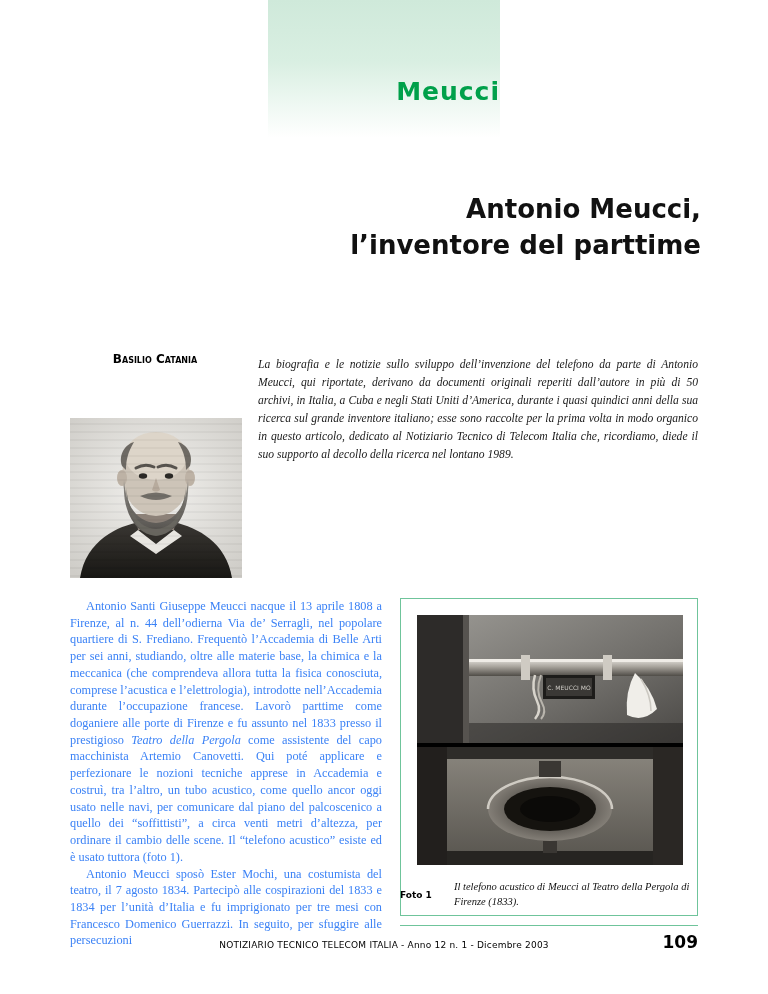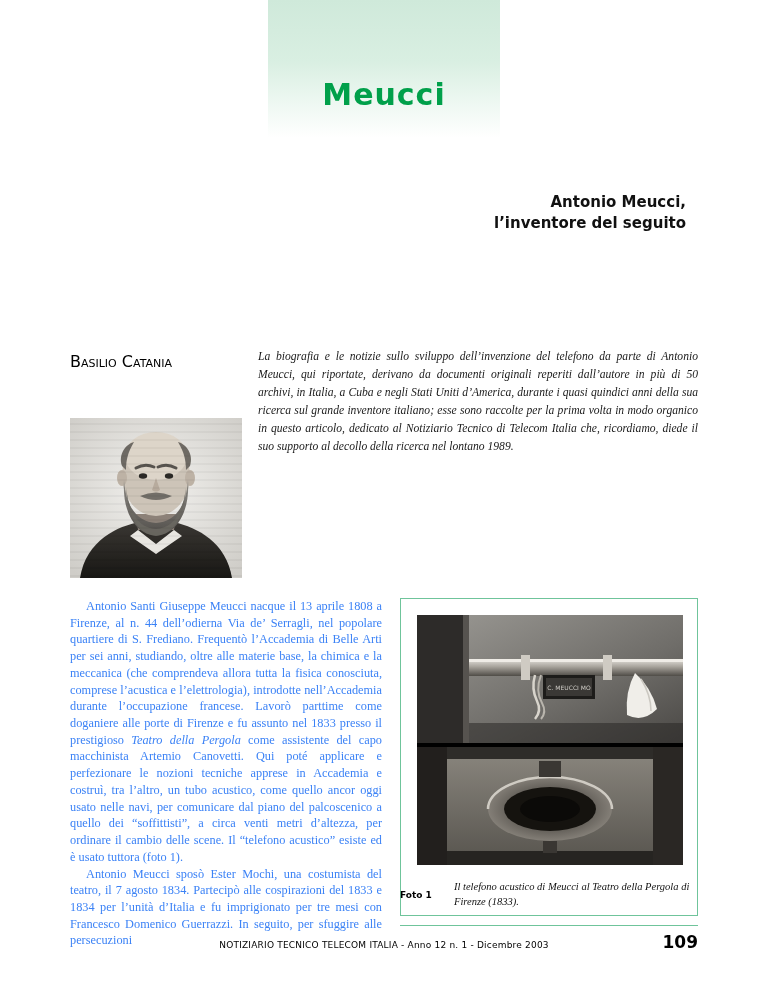--- a/index.html
+++ b/index.html
@@ -23,61 +23,61 @@
     top: 0;
     width: 232px;
     height: 138px;
     background: linear-gradient(to bottom, #cfe9da 0%, #d9efe2 45%, #eef8f2 75%, #ffffff 100%);
   }
   .banner-title {
     position: absolute;
     left: 268px;
     top: 78px;
     width: 232px;
-    text-align: center;
-    font-family: "DejaVu Sans", sans-serif;
-    font-weight: bold;
-    font-size: 30px;
+    text-align: right;
+    font-family: "DejaVu Sans", sans-serif;
+    font-weight: bold;
+    font-size: 25px;
     letter-spacing: 1px;
     line-height: 1.12;
     color: #00a04a;
   }
 
   
   .article-title {
     position: absolute;
-    left: 58px;
+    left: 73px;
     top: 192px;
     width: 628px;
     text-align: right;
     font-family: "DejaVu Sans", sans-serif;
     font-weight: bold;
-    font-size: 15px;
+    font-size: 26px;
     line-height: 1.38;
     color: #111;
   }
 
   
   .author {
     position: absolute;
     left: 70px;
     top: 352px;
     width: 170px;
-    text-align: left;
-    font-family: "DejaVu Sans", sans-serif;
-    font-weight: normal;
-    font-size: 16px;
+    text-align: center;
+    font-family: "DejaVu Sans", sans-serif;
+    font-weight: bold;
+    font-size: 12px;
     color: #000;
   }
 
   
   .abstract {
     position: absolute;
     left: 258px;
-    top: 348px;
+    top: 356px;
     width: 440px;
     font-family: "Liberation Serif", serif;
     font-style: italic;
     font-size: 11.6px;
     line-height: 1.55;
     text-align: justify;
     color: #1a1a1a;
   }
 
   
@@ -190,21 +190,21 @@
 </head>
 <body>
 
 <div class="banner"></div>
 <div class="banner-title">
   <div>Meucci</div>
 </div>
 
 <div class="article-title">
   <div>Antonio Meucci,</div>
-  <div>l’inventore del seguito</div>
+  <div>l’inventore del parttime</div>
 </div>
 
 <div class="author" style="font-variant: small-caps;">Basilio Catania</div>
 
 <div class="abstract">La biografia e le notizie sullo sviluppo dell’invenzione del telefono da parte di Antonio Meucci, qui riportate, derivano da documenti originali reperiti dall’autore in più di 50 archivi, in Italia, a Cuba e negli Stati Uniti d’America, durante i quasi quindici anni della sua ricerca sul grande inventore italiano; esse sono raccolte per la prima volta in modo organico in questo articolo, dedicato al Notiziario Tecnico di Telecom Italia che, ricordiamo, diede il suo supporto al decollo della ricerca nel lontano 1989.</div>
 
 <div class="portrait">
   <svg width="172" height="160" viewBox="0 0 172 160" xmlns="http://www.w3.org/2000/svg">
     <defs>
       <radialGradient id="bgr" cx="50%" cy="45%" r="70%">

